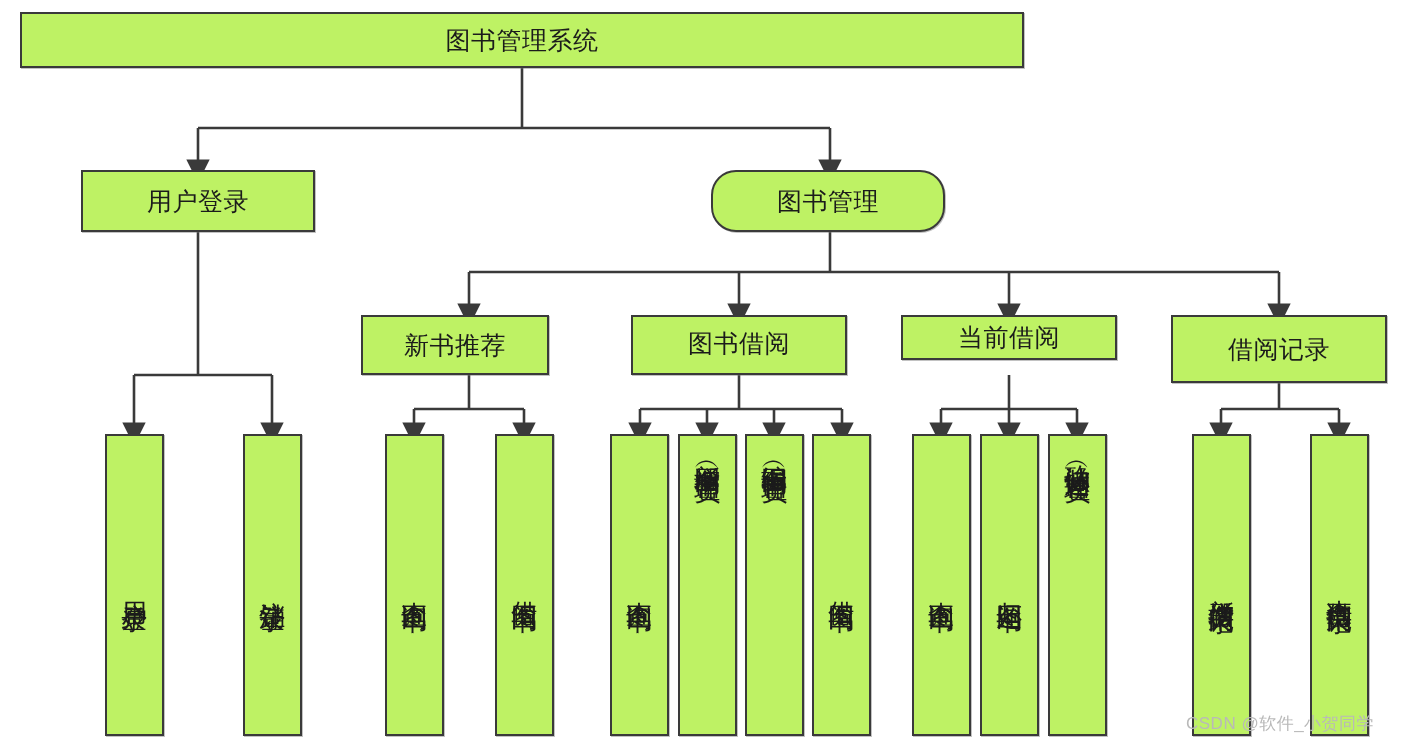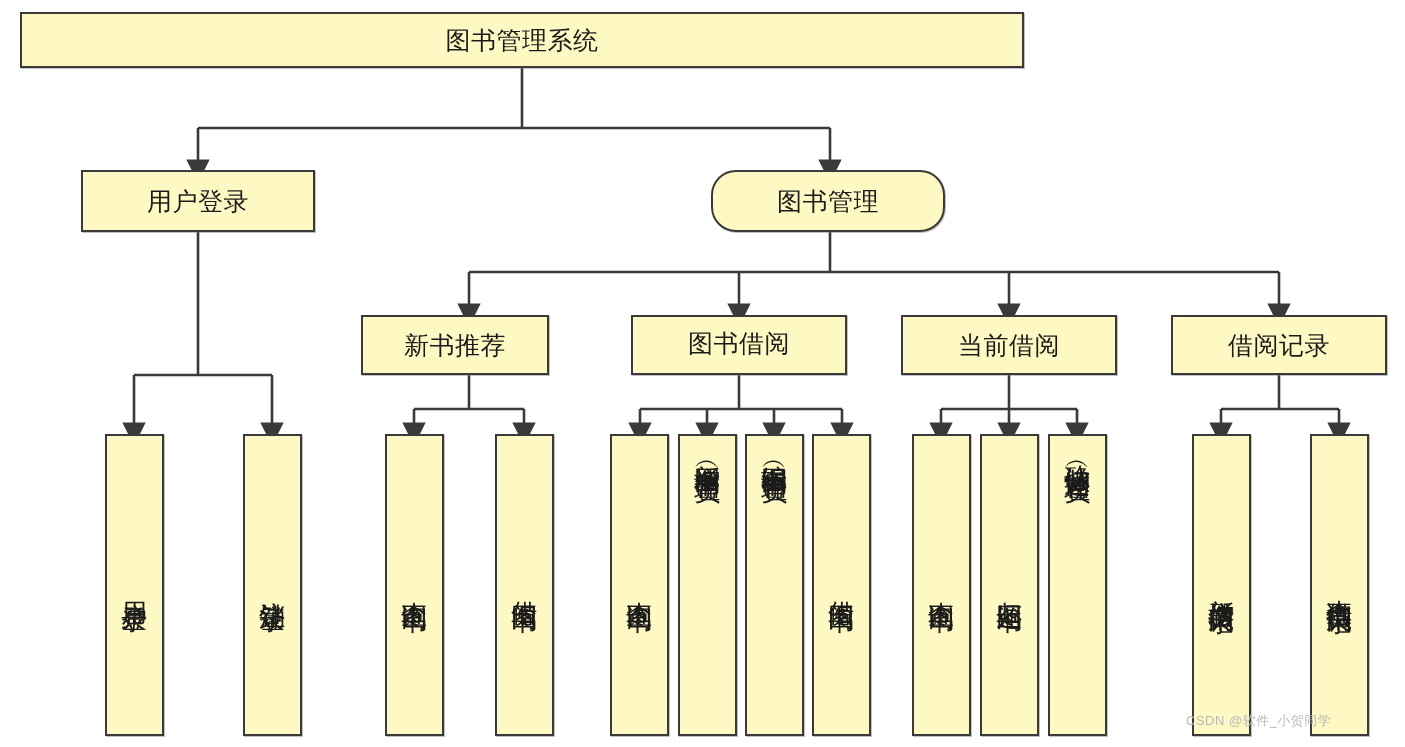--- a/index.html
+++ b/index.html
@@ -21,21 +21,21 @@
     position: absolute;
     left: 0;
     top: 0;
     width: 1405px;
     height: 747px;
     pointer-events: none;
   }
   .node {
     position: absolute;
     box-sizing: border-box;
-    background: #fef9c3;
+    background: #bef264;
     border: 2.5px solid #3a3a3a;
     display: flex;
     align-items: center;
     justify-content: center;
     color: #1b1b1b;
     box-shadow: 1px 1px 0 rgba(120,120,120,0.45);
   }
   .node .lbl {
     display: block;
     text-align: center;
@@ -60,21 +60,21 @@
     white-space: pre;
   }
   .node.vert.mid {
     align-items: center;
     padding-top: 0;
   }
   #watermark {
     position: absolute;
     left: 1186px;
     top: 712px;
-    font-size: 13px;
+    font-size: 17px;
     color: #b9b9b9;
     white-space: nowrap;
     letter-spacing: 0.5px;
   }
 </style>
 </head>
 <body>
 
 <div id="canvas">
 
@@ -138,24 +138,24 @@
   <div class="node horiz" style="left:711px; top:170px; width:234px; height:62px;border-radius:25px;">
     <span class="lbl">图书管理</span>
   </div>
 
   <div class="node horiz" style="left:361px; top:315px; width:188px; height:60px;">
     <span class="lbl">新书推荐</span>
   </div>
   <div class="node horiz" style="left:631px; top:315px; width:216px; height:60px;font-family:Liberation Mono, monospace;">
     <span class="lbl">图书借阅</span>
   </div>
-  <div class="node horiz" style="left:901px; top:315px; width:216px; height:60px;">
+  <div class="node horiz" style="left:901px; top:315px; width:216px; height:45px;">
     <span class="lbl">当前借阅</span>
   </div>
-  <div class="node horiz" style="left:1171px; top:315px; width:216px; height:60px;">
+  <div class="node horiz" style="left:1171px; top:315px; width:216px; height:68px;">
     <span class="lbl">借阅记录</span>
   </div>
 
   <div class="node vert mid" style="left:105px; top:434px; width:59px; height:302px;">
     <span class="lbl">用户登录</span>
   </div>
   <div class="node vert mid" style="left:243px; top:434px; width:59px; height:302px;">
     <span class="lbl">注销登录</span>
   </div>
 

